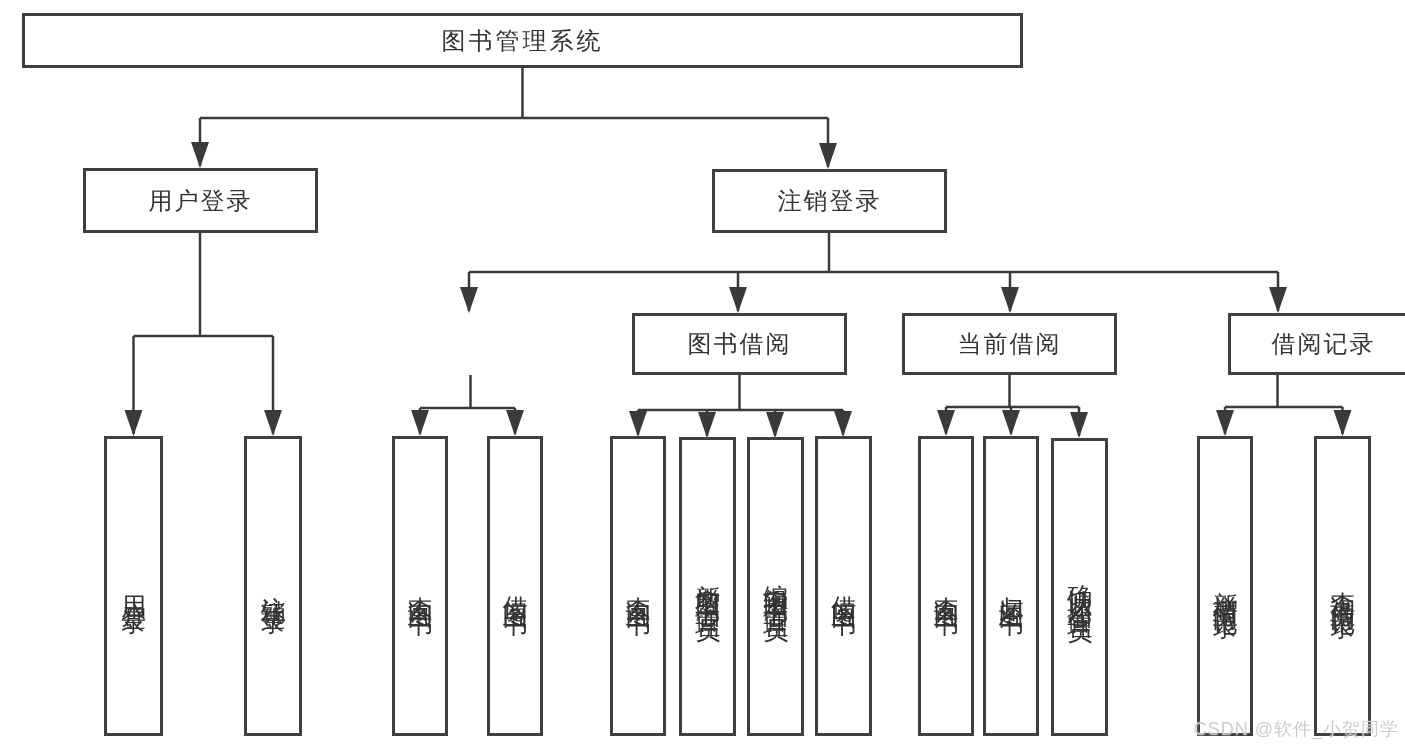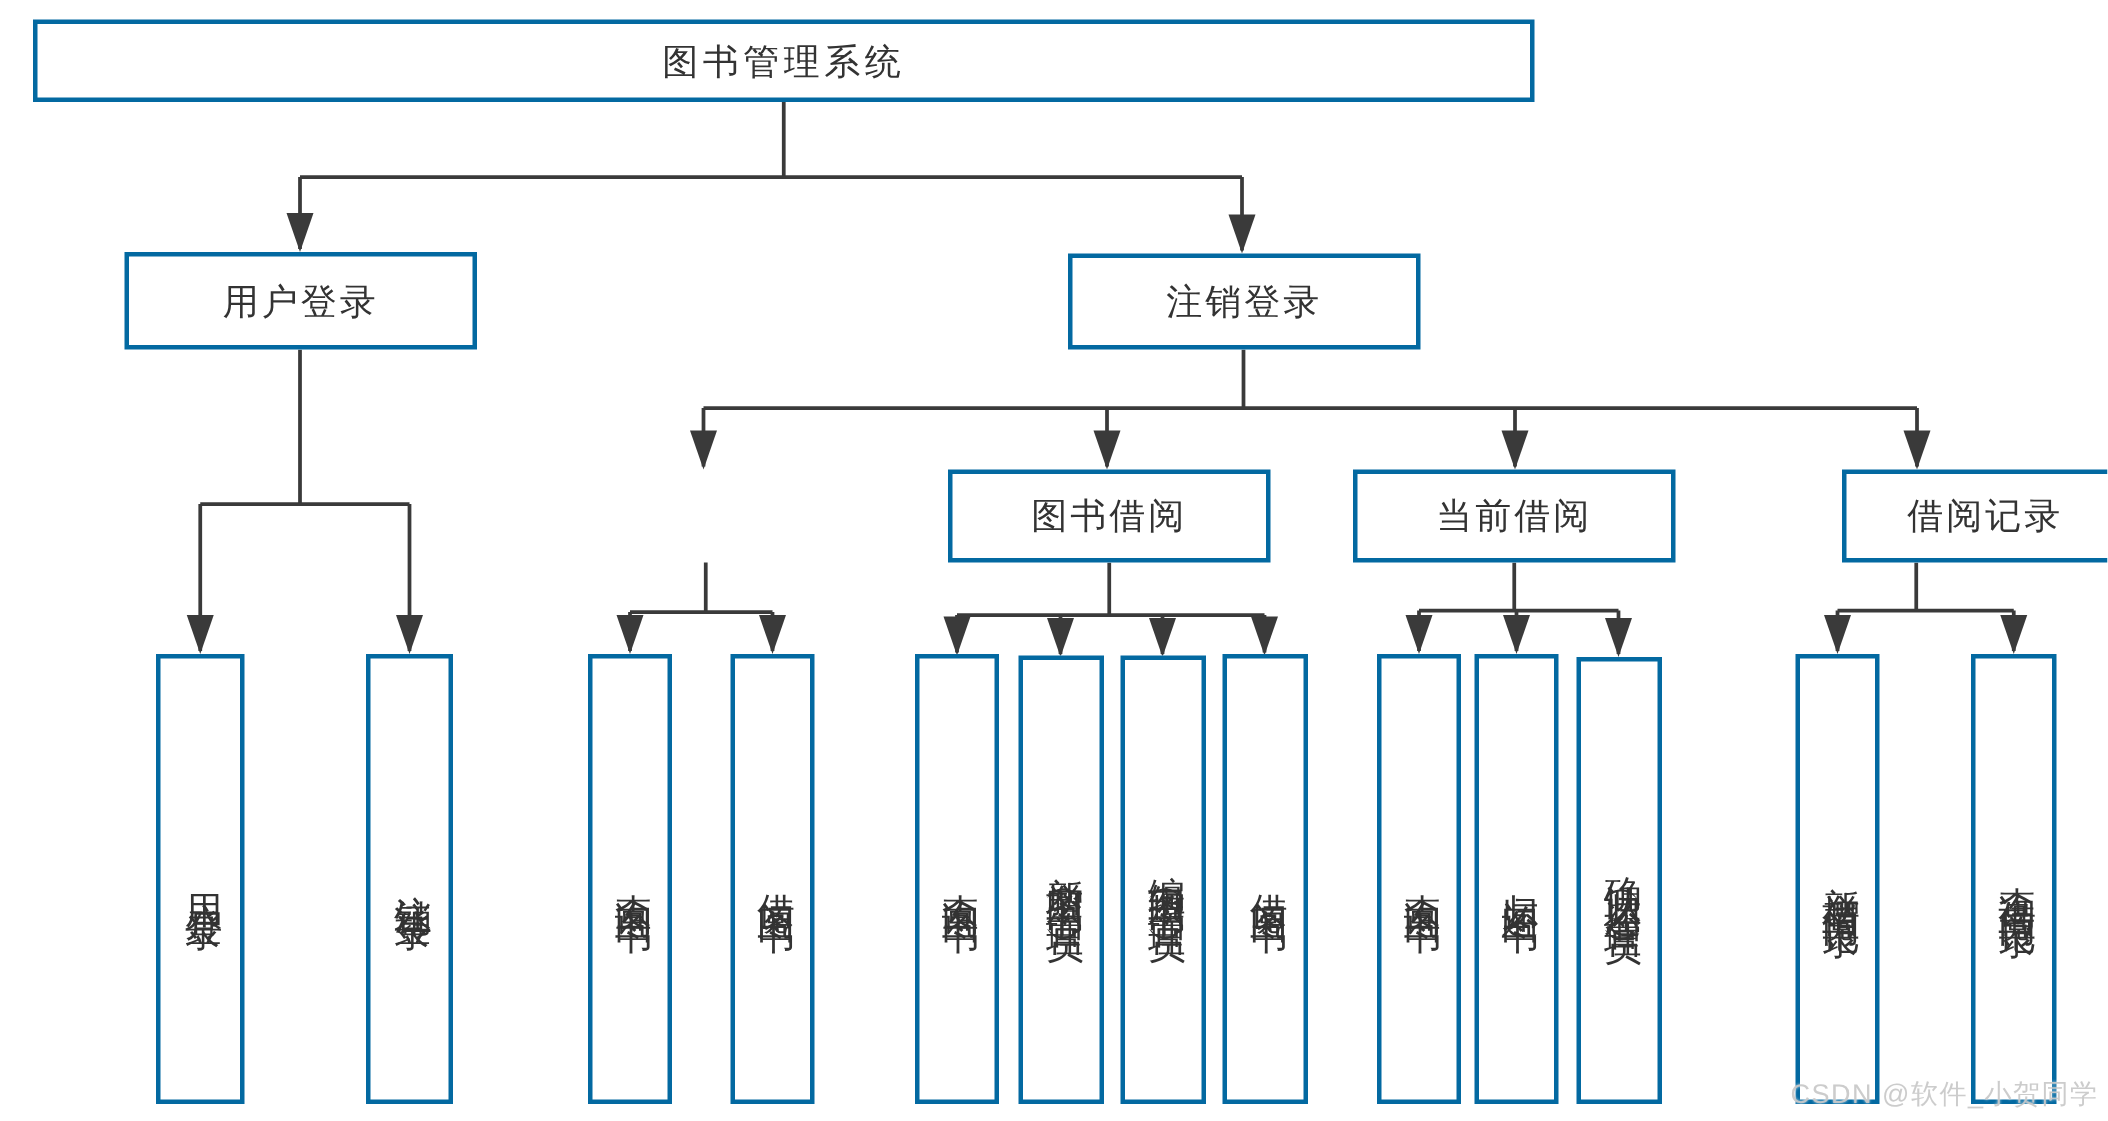--- a/index.html
+++ b/index.html
@@ -13,28 +13,27 @@
     overflow: hidden;
   }
   #connectors {
     position: absolute;
     left: 0; top: 0;
     z-index: 0;
   }
   .box {
     position: absolute;
     box-sizing: border-box;
-    border: 3px solid #0369a1;
+    border: 3px solid #404040;
     background: #ffffff;
     display: flex;
     align-items: center;
     justify-content: center;
     z-index: 1;
     text-align: left;
-    font-family: Liberation Mono, monospace;
   }
   .hlabel { font-size: 24px; letter-spacing: 2px; white-space: nowrap; }
   .root-box { font-size: 24px; letter-spacing: 3px; }
   .leaf {
     writing-mode: vertical-rl;
     text-orientation: mixed;
     font-size: 25px;
     letter-spacing: 5px;
     line-height: 1.1;
   }

